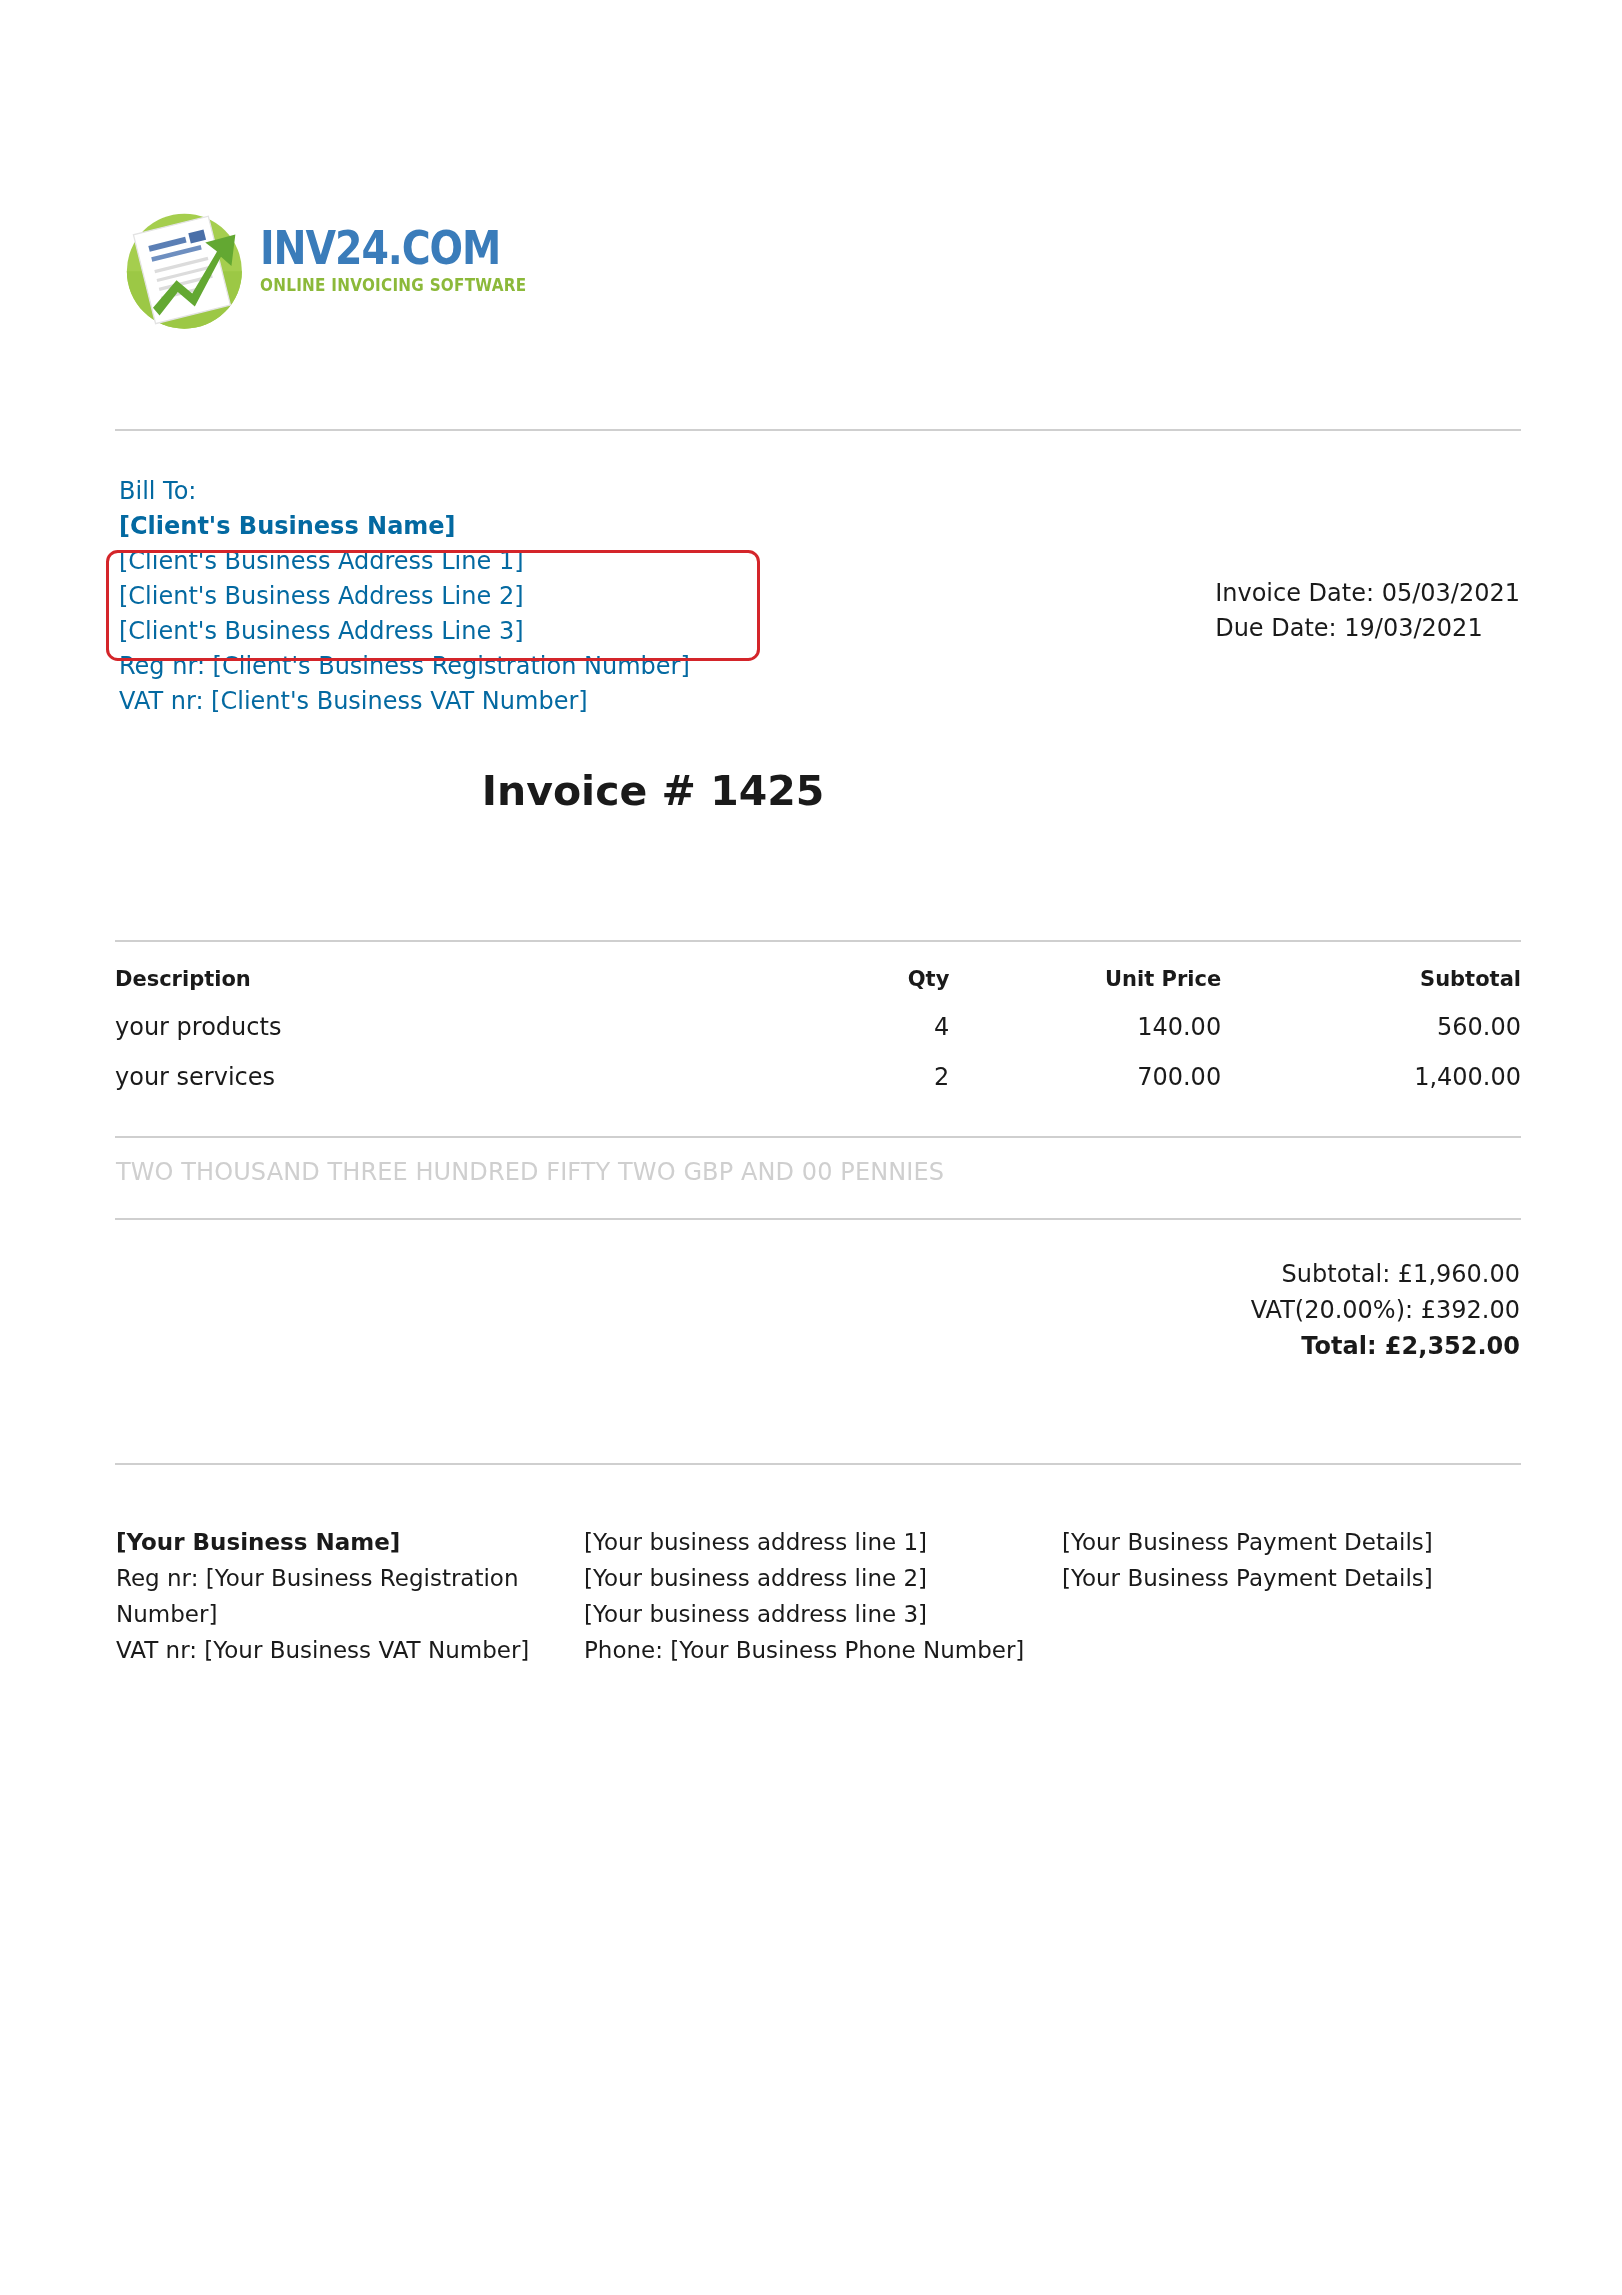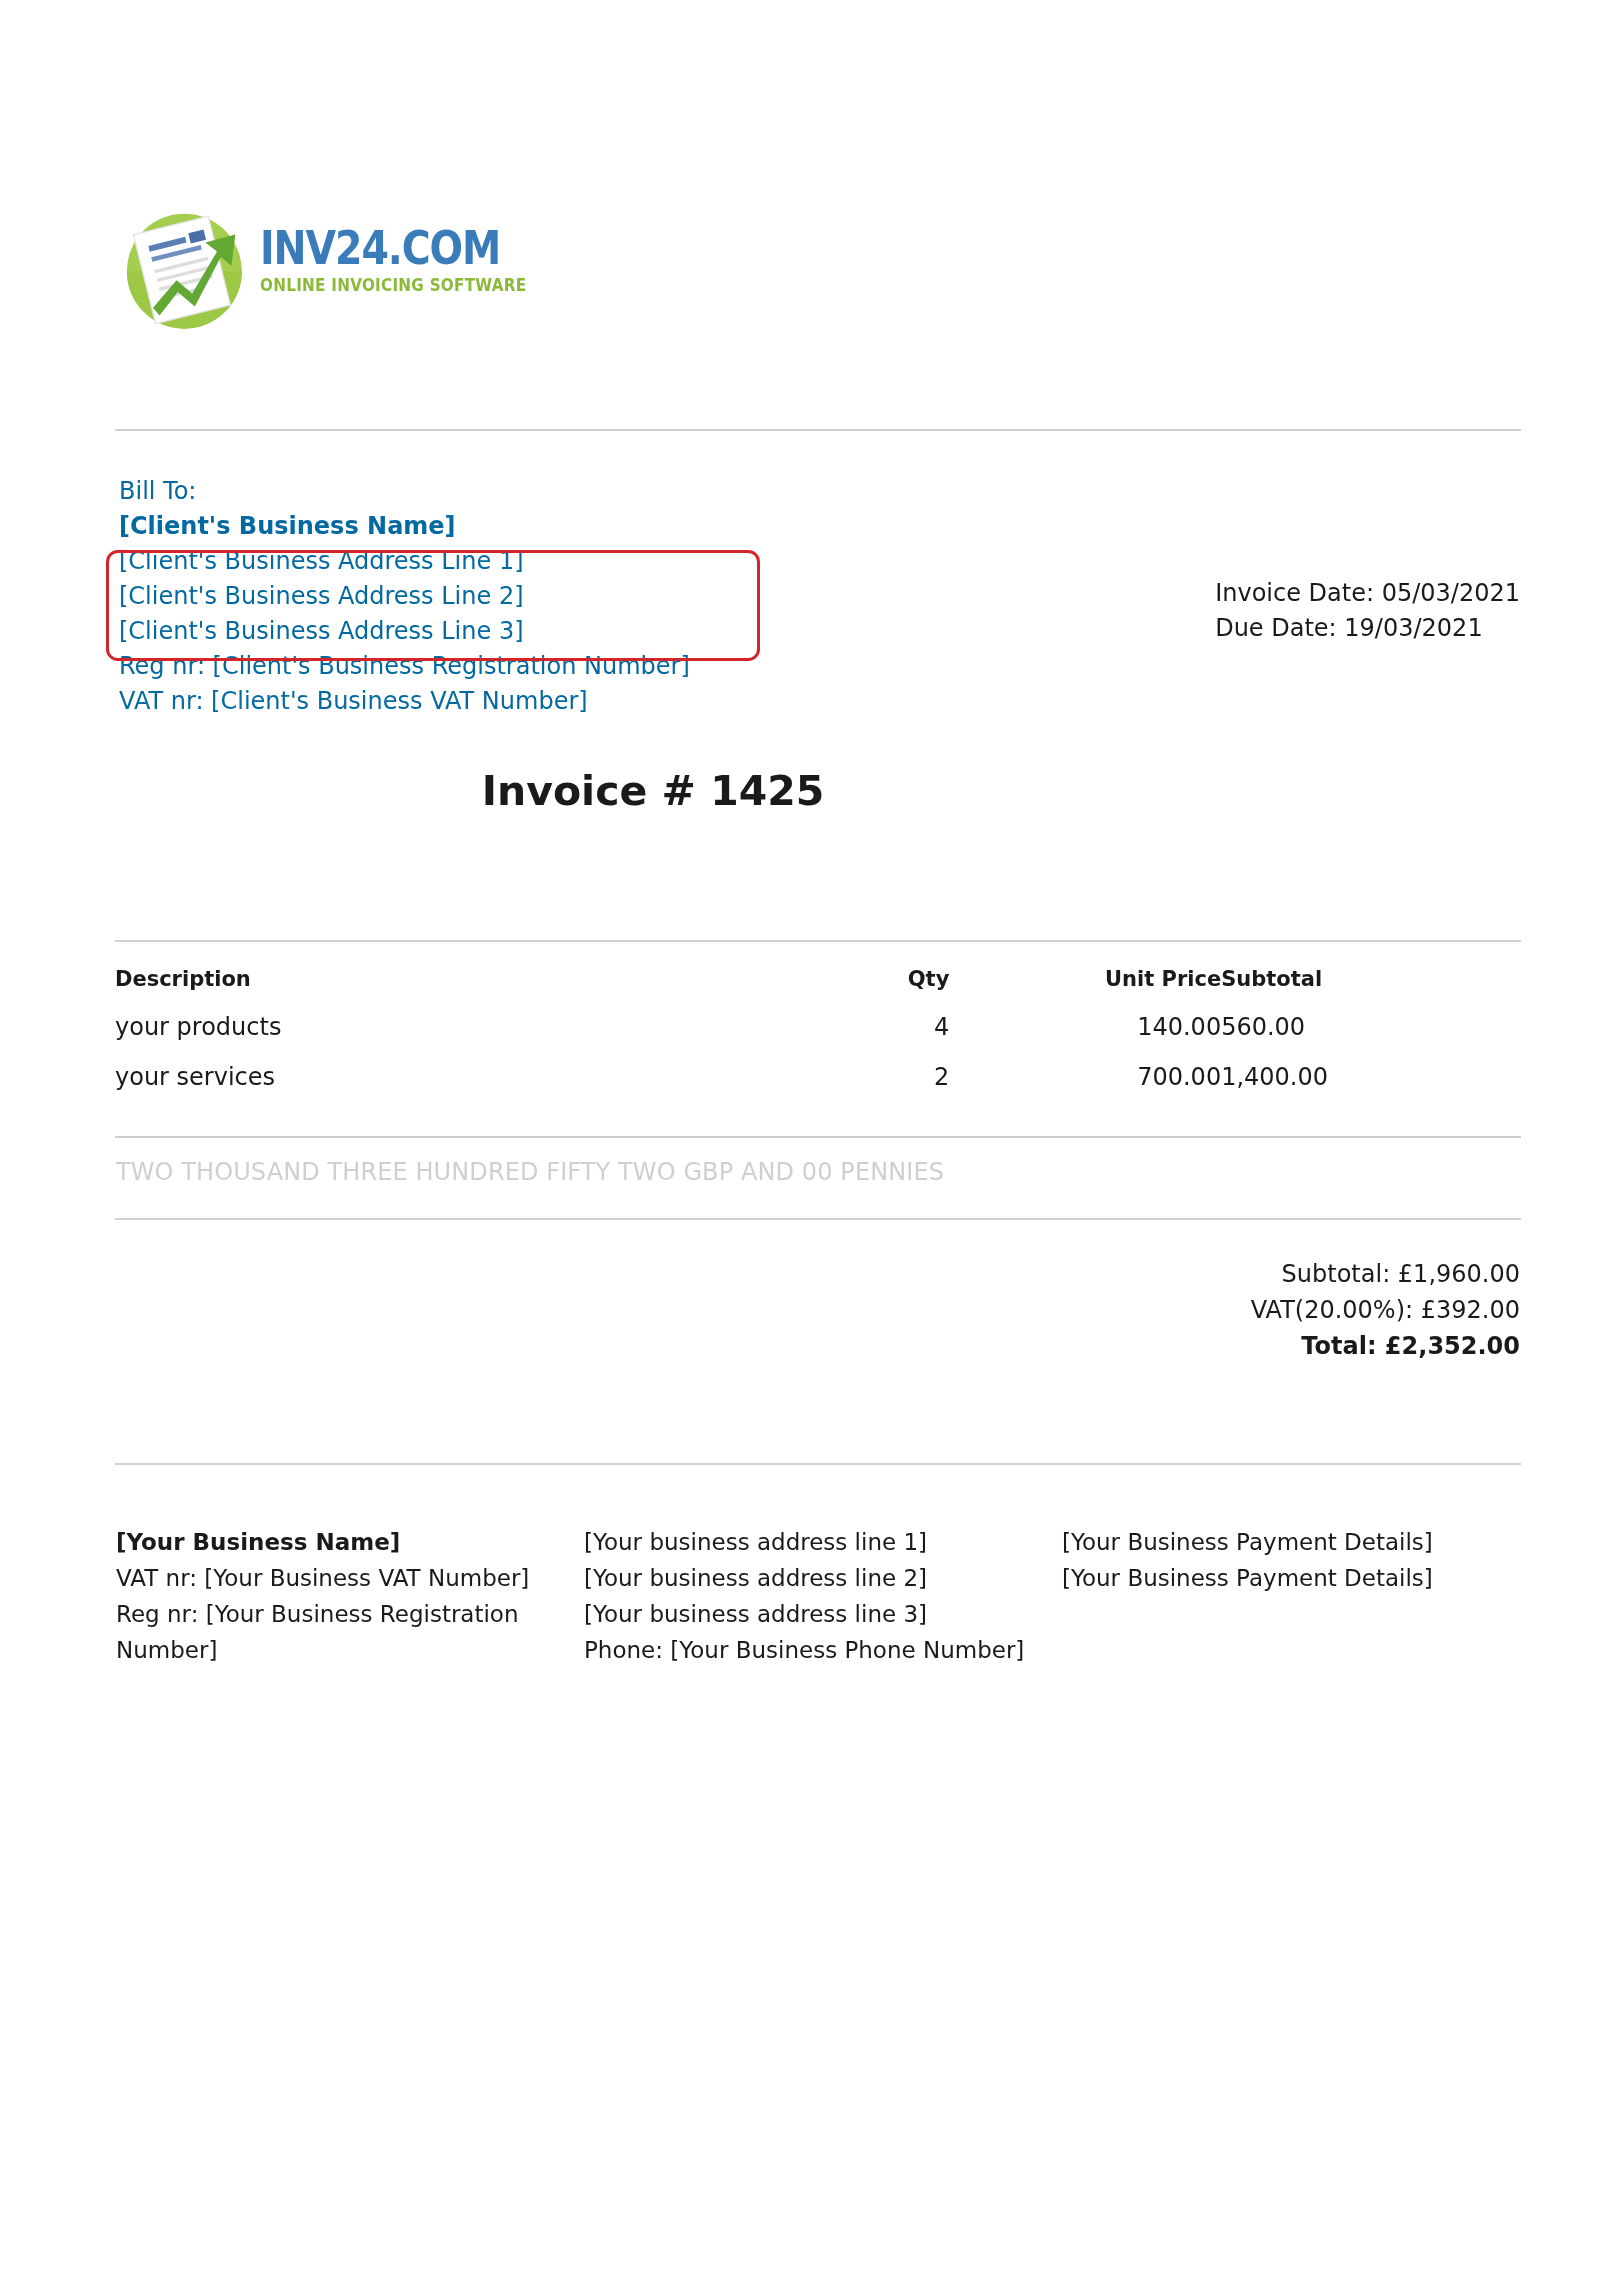--- a/index.html
+++ b/index.html
@@ -142,21 +142,21 @@
     padding: 0 0 22px 0;
     color: #1a1a1a;
   }
   .items td {
     padding: 0 0 22px 0;
     color: #1a1a1a;
   }
   .col-desc  { text-align: left;  width: 609px; }
   .col-qty   { text-align: right; width: 226px; }
   .col-price { text-align: right; width: 272px; }
-  .col-sub   { text-align: left; width: 300px; padding-right: 0 !important; }
+  .col-sub   { text-align: right; width: 300px; padding-right: 0 !important; }
 
   
   .amount-words {
     position: absolute;
     left: 116px;
     top: 1158px;
     font-size: 24px;
     color: #cfcfcf;
     letter-spacing: 0.1px;
   }
@@ -273,22 +273,22 @@
 
   <div class="totals">
     <div>Subtotal: £1,960.00</div>
     <div>VAT(20.00%): £392.00</div>
     <div class="grand">Total: £2,352.00</div>
   </div>
 
   <div class="footer">
     <div class="footer-col footer-col-1">
       <div class="bold">[Your Business Name]</div>
+      <div>Reg nr: [Your Business Registration Number]</div>
       <div>VAT nr: [Your Business VAT Number]</div>
-      <div>Reg nr: [Your Business Registration Number]</div>
     </div>
     <div class="footer-col footer-col-2">
       <div>[Your business address line 1]</div>
       <div>[Your business address line 2]</div>
       <div>[Your business address line 3]</div>
       <div>Phone: [Your Business Phone Number]</div>
     </div>
     <div class="footer-col footer-col-3">
       <div>[Your Business Payment Details]</div>
       <div>[Your Business Payment Details]</div>

